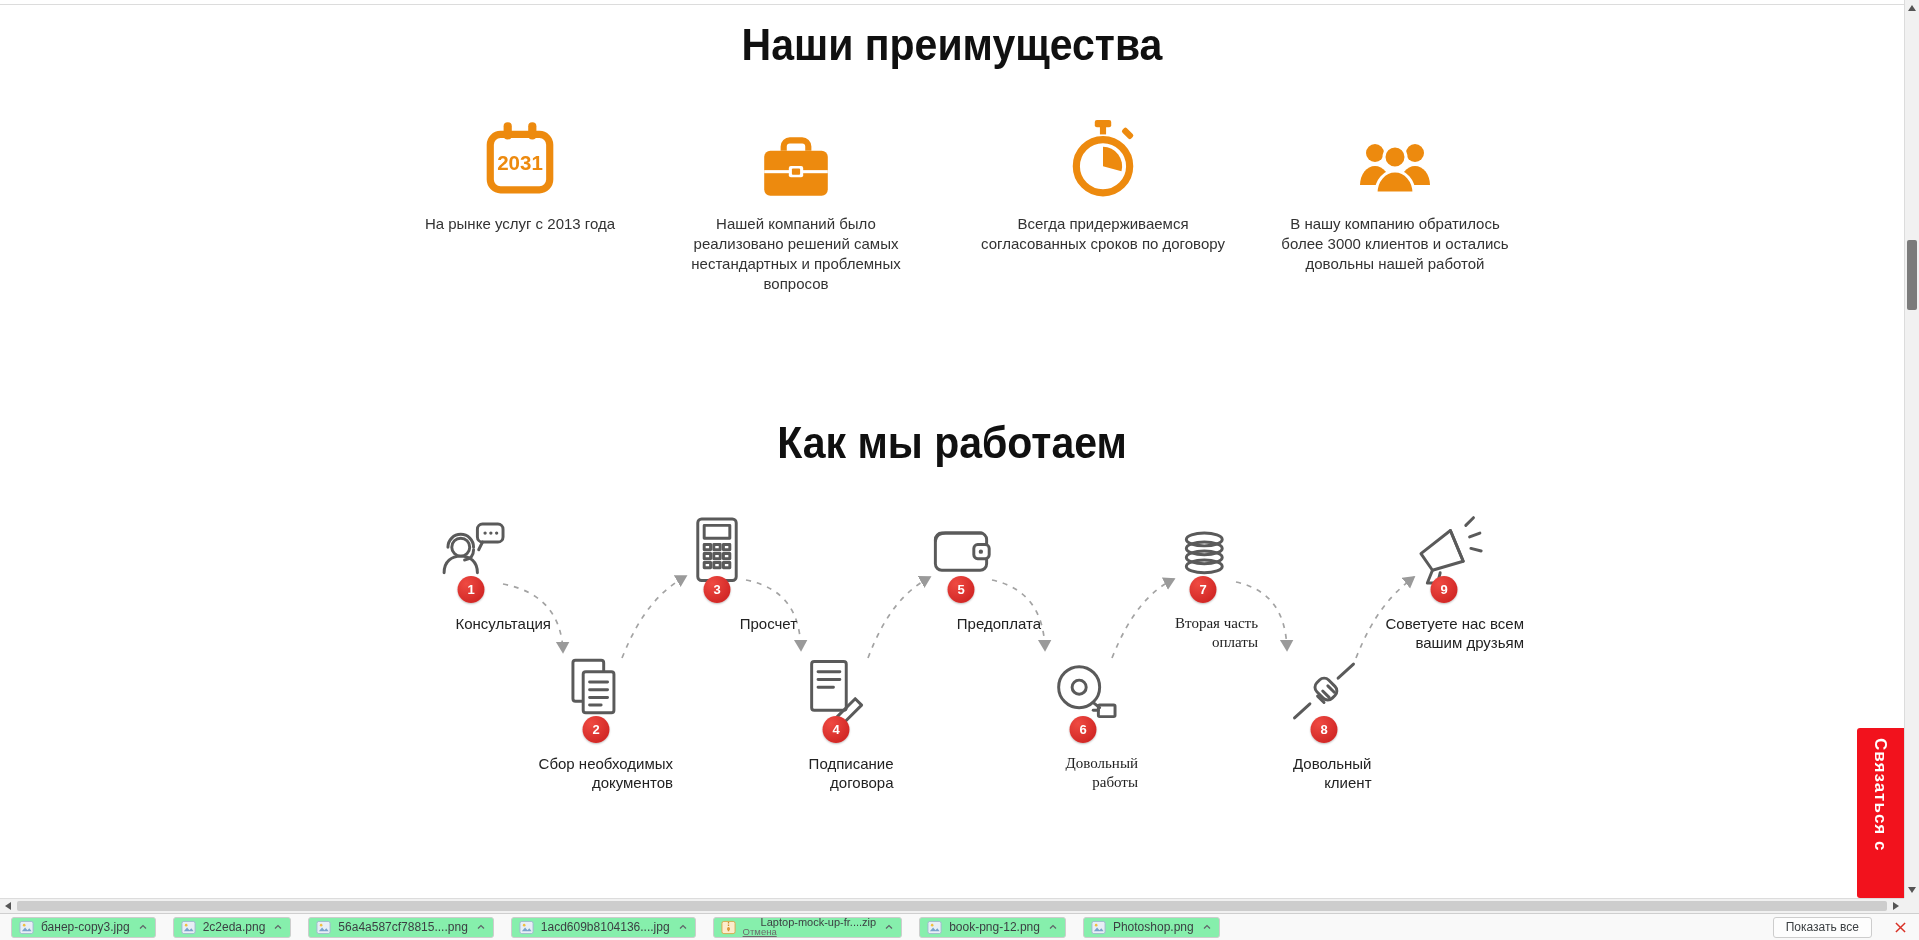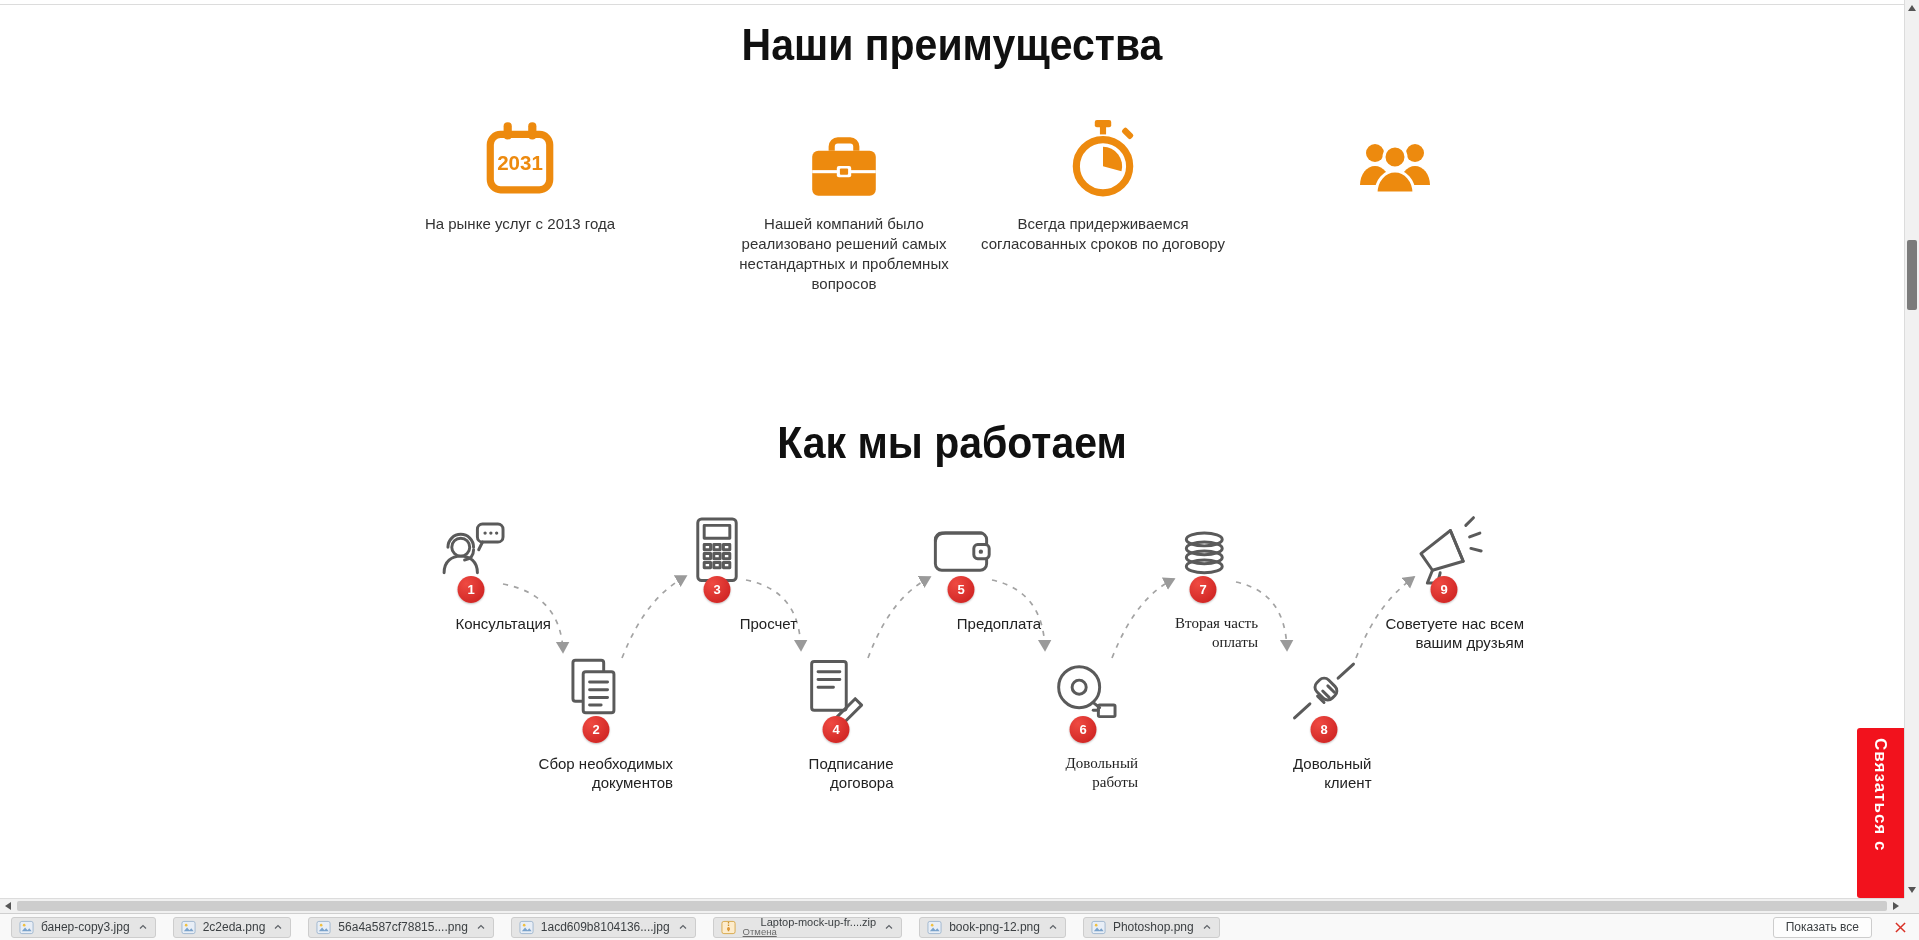--- a/index.html
+++ b/index.html
@@ -16,21 +16,21 @@
     font-size:41px; font-weight:700; color:#101010; letter-spacing:0;
     transform:scaleY(1.08); font-family:"Liberation Sans", sans-serif;
   }
   .title-adv { top:22px; }
   .title-proc { top:420px; }
 
   
   .adv-item { position:absolute; top:112px; width:280px; text-align:center; }
   .adv-item .icon-box { height:86px; display:flex; align-items:flex-end; justify-content:center; margin-bottom:16px; }
   .adv-text { font-size:15px; line-height:20px; color:#333; margin:0 auto; max-width:252px; }
-  .adv-1 { left:380px; } .adv-2 { left:704px;text-align:center; } .adv-3 { left:963px; } .adv-4 { left:1255px; }
+  .adv-1 { left:380px; } .adv-2 { left:656px;text-align:center; } .adv-3 { left:963px; } .adv-4 { left:1255px; }
 
   
   .steps { position:absolute; left:0; top:500px; width:1919px; height:340px; }
   .arrows { position:absolute; left:0; top:0; pointer-events:none; }
   .step { position:absolute; width:210px; text-align:center; }
   .step.row-top { top:10px; }
   .step.row-bottom { top:150px; }
   .icon-wrap { position:relative; display:inline-block; width:86px; height:82px; }
   .badge {
     position:absolute; left:50%; transform:translateX(-50%); bottom:-11px;
@@ -73,21 +73,21 @@
   .tri-right { width:0; height:0; border-top:4px solid transparent; border-bottom:4px solid transparent; border-left:6px solid #555; }
 
   
   .shelf {
     position:absolute; left:0; top:913px; width:1919px; height:27px;
     background:#f9f9f9; border-top:1px solid #cfcfcf;
     display:flex; align-items:center; padding:0 8px 0 11px; gap:17px;
   }
   .dl-item {
     display:flex; align-items:center; gap:7px; height:21px; padding:0 6px 0 7px;
-    background:#e5e5e5; border:1px solid #cdcdcd; border-radius:3px;
+    background:#86efac; border:1px solid #cdcdcd; border-radius:3px;
     font-size:12px; color:#3c4043; cursor:pointer; white-space:nowrap;
   }
   .dl-text2 { display:flex; flex-direction:column; line-height:10px; }
   .dl-text2 .fn { font-size:11px;margin-left:18px; }
   .dl-text2 .sub { font-size:9.5px; color:#6b6b6b;text-decoration:underline; }
   .caret { display:flex; align-items:center; cursor:pointer; }
   .show-all {
     margin-left:auto; height:21px; padding:0 12px; display:flex; align-items:center;
     background:#fdfdfd; border:1px solid #cdcdcd; border-radius:3px;
     font-size:12px; color:#3c4043; cursor:pointer; white-space:nowrap;
@@ -146,20 +146,21 @@
         <g fill="#ED8A0E">
           <circle cx="22" cy="20" r="9"></circle>
           <path d="M7 52 a15 19 0 0 1 30 0 z"></path>
           <circle cx="62" cy="20" r="9"></circle>
           <path d="M47 52 a15 19 0 0 1 30 0 z"></path>
           <circle cx="42" cy="24" r="11" stroke="#fff" stroke-width="3"></circle>
           <path d="M23 60 a19 22 0 0 1 38 0 z" stroke="#fff" stroke-width="3"></path>
         </g>
       </svg>
     </div>
+    <p class="adv-text">В нашу компанию обратилось более 3000 клиентов и остались довольны нашей работой</p>
   </div>
 
   <h2 class="section-title title-proc">Как мы работаем</h2>
 
   <div class="steps">
 
     <svg class="arrows" width="1919" height="340">
       <defs>
         <marker id="arr" markerWidth="9" markerHeight="9" refX="6" refY="4" orient="auto">
           <path d="M0,0 L7,4 L0,8 z" fill="#9a9a9a"></path>

